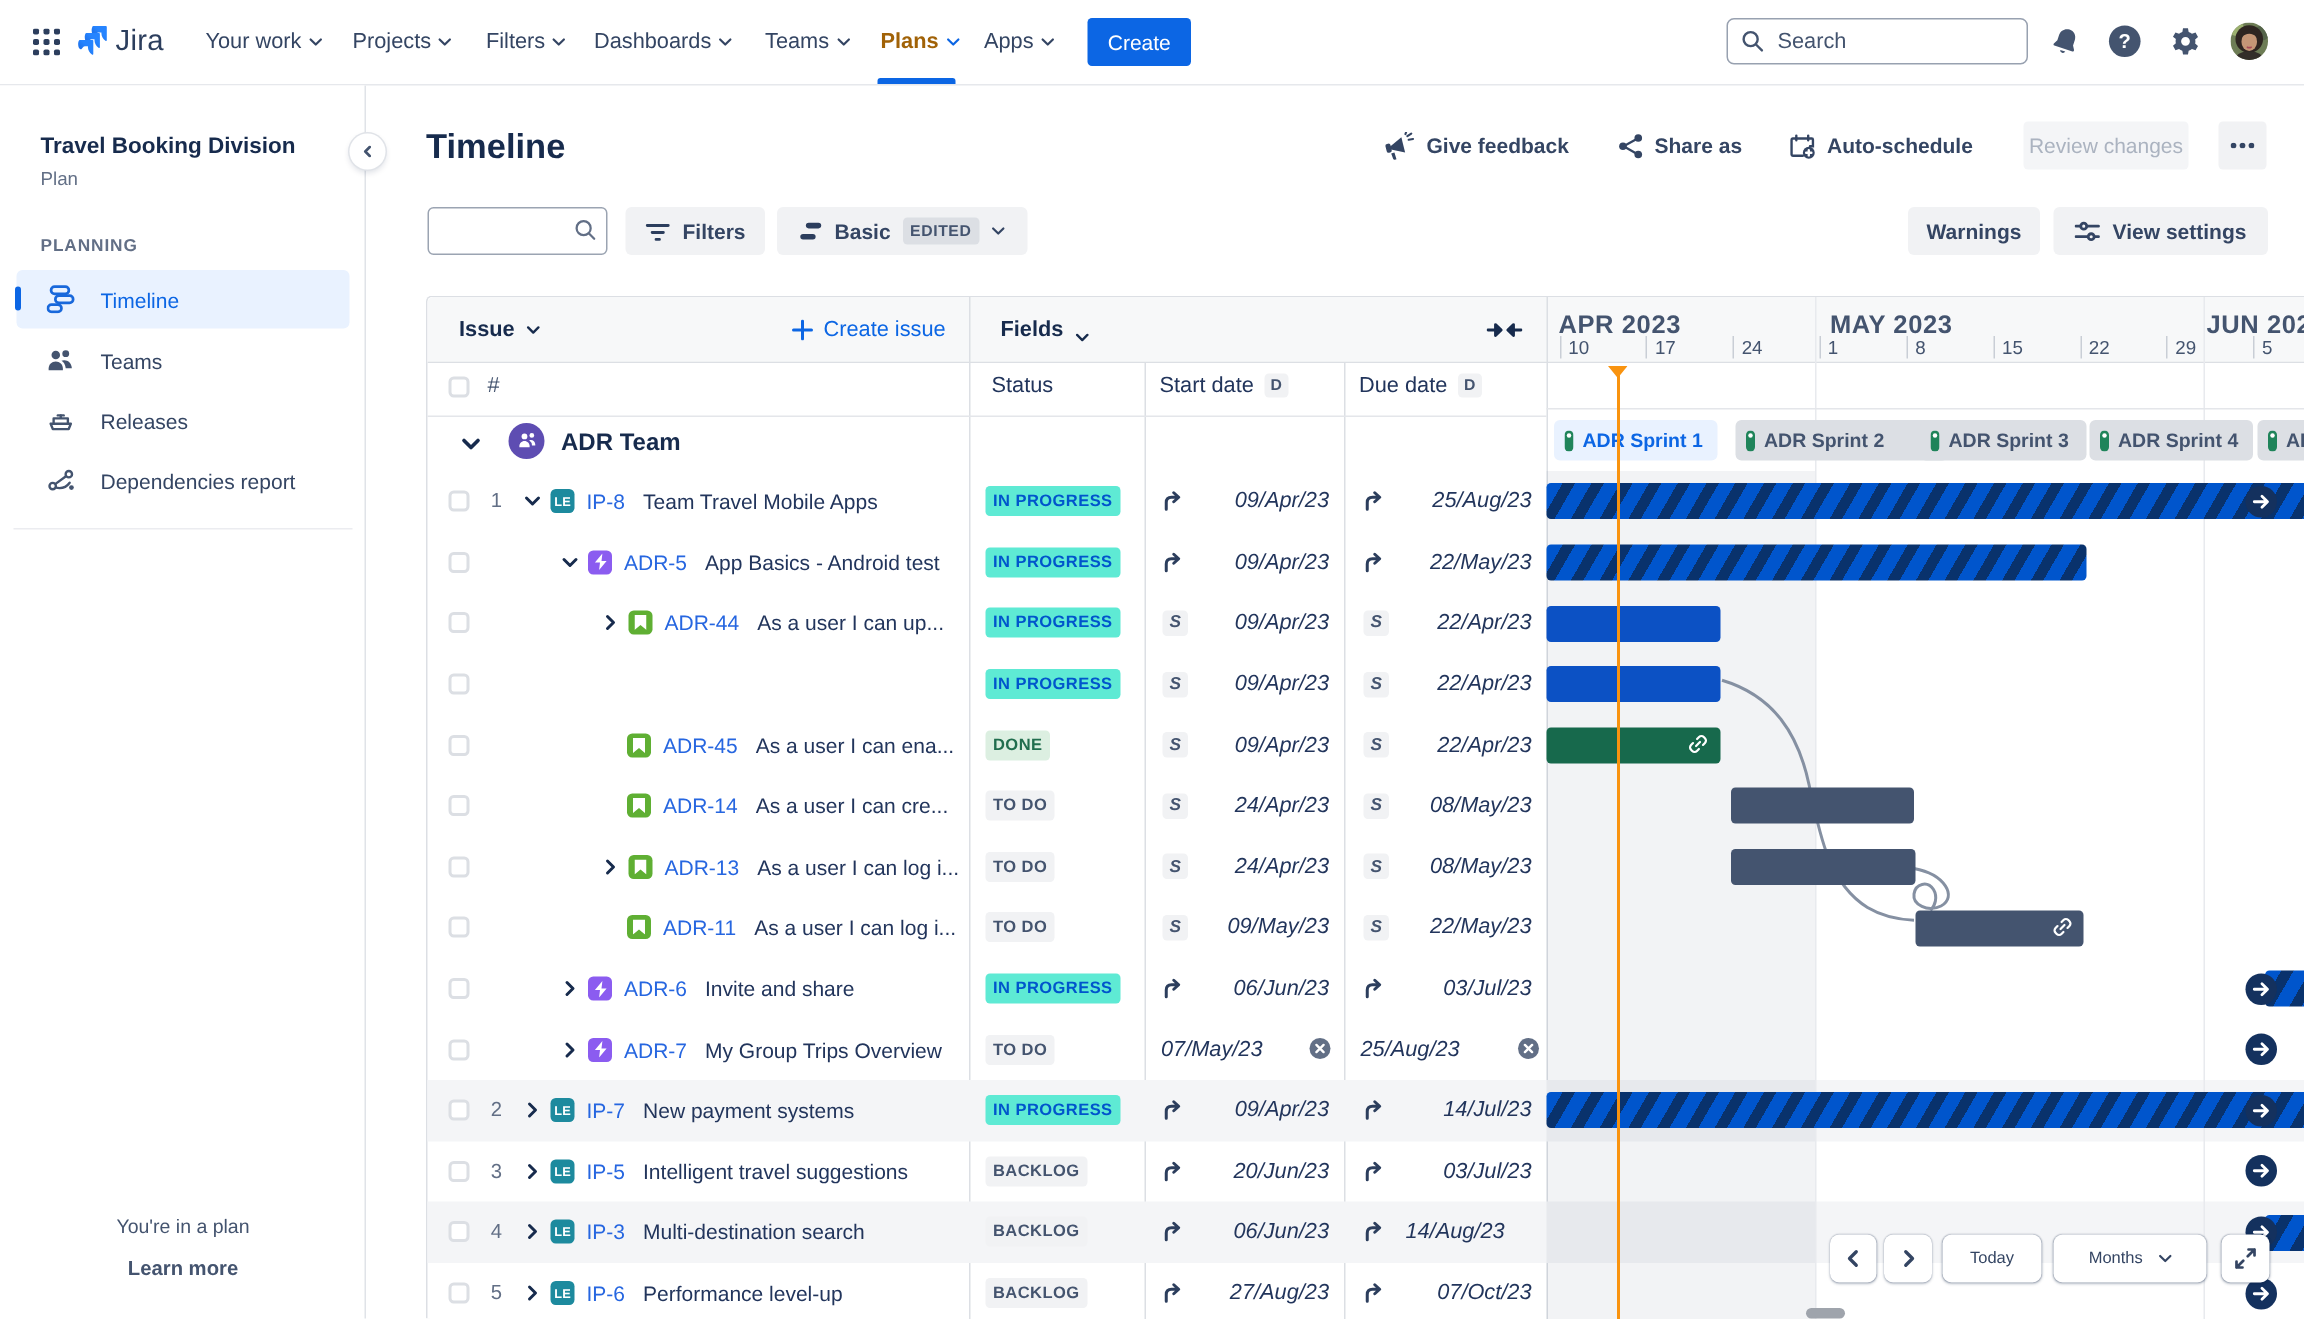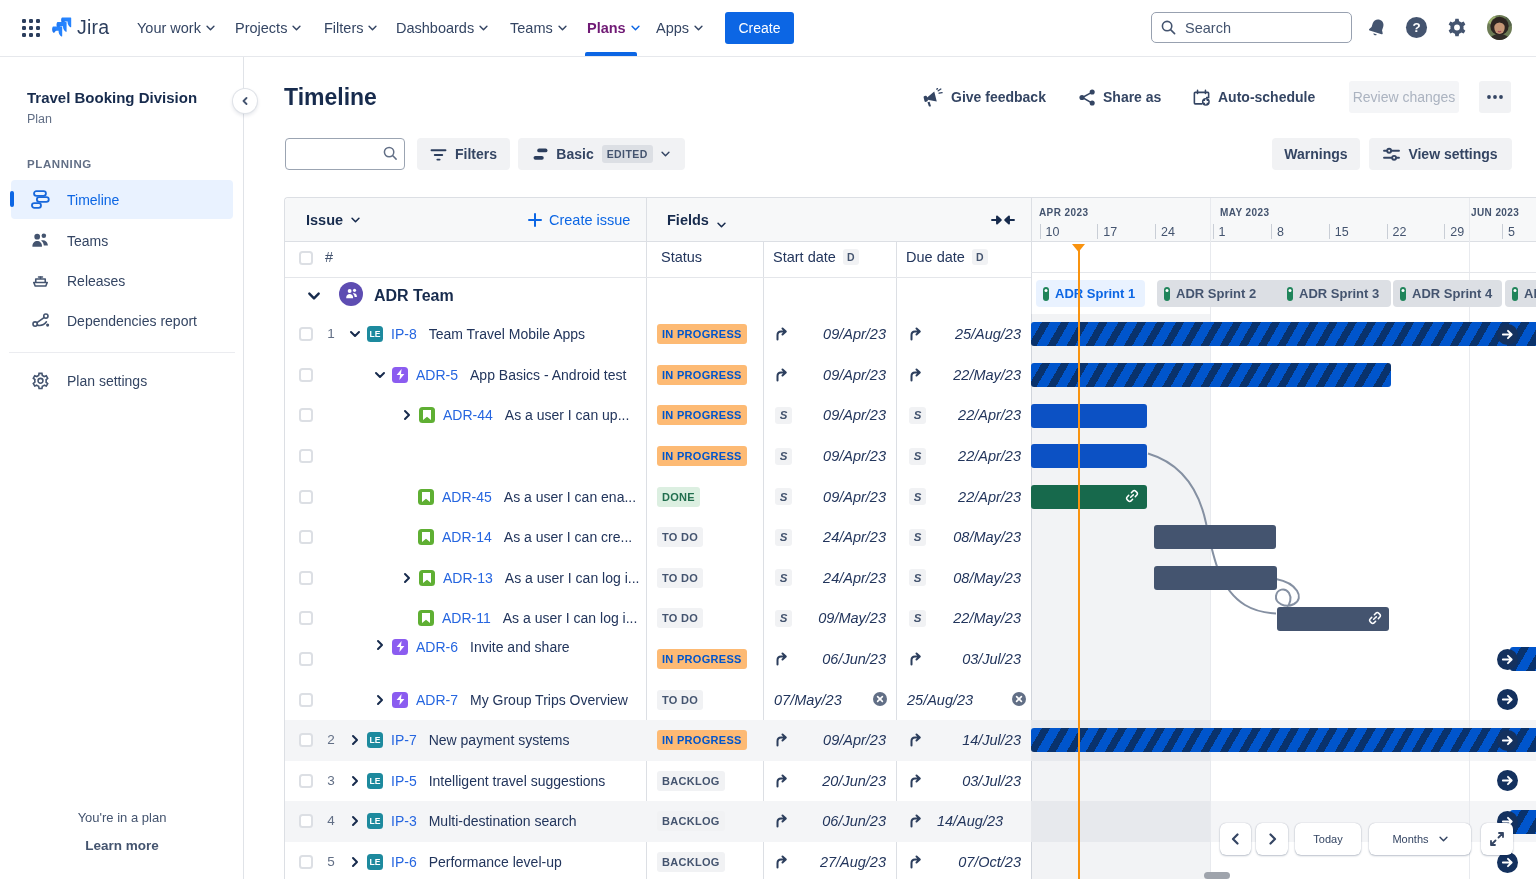--- a/index.html
+++ b/index.html
@@ -34,28 +34,28 @@
 .table{position:absolute;left:284px;top:197px;width:1252px;height:682px;border:1px solid #DCDFE4;border-right:none;border-bottom:none;border-radius:4px 0 0 0}
 .thead{position:absolute;left:0;top:0;width:1252px;height:44px;background:#F7F8F9;border-bottom:1px solid #DCDFE4;border-radius:4px 0 0 0}
 .col-b{position:absolute;top:0;width:1px;height:682px;background:#DCDFE4}
 .row{position:absolute;left:0;width:1252px}
 .cb{position:absolute;left:14px;width:14px;height:14px;border:2px solid #DCDFE4;border-radius:3.5px;background:#fff}
 .rownum{position:absolute;left:39px;width:14px;text-align:center;font-size:13.5px;color:#626F86}
 .badge{width:16px;height:16px;border-radius:3.5px;flex:none;display:flex;align-items:center;justify-content:center}
 .ikey{font-size:14px;font-weight:500;color:#2666E0;white-space:nowrap}
 .ititle{font-size:14px;font-weight:500;color:#22355C;white-space:nowrap}
 .status{position:absolute;left:372px;height:20px;border-radius:3px;display:flex;align-items:center;padding:0 5px;font-size:11px;font-weight:700;letter-spacing:.3px}
-.st-prog{background:#fdba74;color:#0055CC}
+.st-prog{background:#5eead4;color:#0055CC}
 .st-done{background:#DCEFE1;color:#216E4E}
 .st-grey{background:#F1F2F4;color:#44546F}
 .dcell{position:absolute;font-size:14.5px;font-style:italic;color:#22355C}
 .sbadge{position:absolute;width:17px;height:17px;background:#F1F2F4;border-radius:3px;color:#44546F;font-size:11.5px;font-weight:700;font-style:italic;display:flex;align-items:center;justify-content:center}
 .ricon{position:absolute;width:16px;height:16px}
 
-.tl-month{position:absolute;top:9px;font-size:10px;font-weight:700;letter-spacing:.4px;color:#44546F;white-space:nowrap}
+.tl-month{position:absolute;top:9px;font-size:17px;font-weight:700;letter-spacing:.4px;color:#44546F;white-space:nowrap}
 .tl-tick{position:absolute;top:26px;width:1px;height:15px;background:#C9CED6}
 .tl-num{position:absolute;top:27px;font-size:12.5px;font-weight:500;color:#44546F}
 .grid-v{position:absolute;top:0;width:1px;height:682px;background:#E8EAEE}
 .apr-shade{position:absolute;left:746px;top:116px;width:179px;height:566px;background:rgba(23,43,77,.055)}
 .chip{position:absolute;top:82px;height:27px;border-radius:4px;display:flex;align-items:center;padding-left:7px;gap:6px;font-size:13px;font-weight:700}
 .chip1{background:#E9F2FF;color:#0C66E4}
 .chipg{background:#DCDFE4;color:#44546F}
 .bar{position:absolute;height:24px;border-radius:3px}
 .bar-striped{background:repeating-linear-gradient(120deg,#0055CC 0 9.4px,#09326C 9.4px 16.6px)}
 .bar-blue{background:#0C51C4}
@@ -103,21 +103,21 @@
       </svg></div>
   <div class="nav-item" style="left:324px">Filters <svg class="chev" viewBox="0 0 10 7">
         <path d="M1 1.5 5 5.5 9 1.5" fill="none" stroke="#344563" stroke-width="1.7" stroke-linecap="round" stroke-linejoin="round"></path>
       </svg></div>
   <div class="nav-item" style="left:396px">Dashboards <svg class="chev" viewBox="0 0 10 7">
         <path d="M1 1.5 5 5.5 9 1.5" fill="none" stroke="#344563" stroke-width="1.7" stroke-linecap="round" stroke-linejoin="round"></path>
       </svg></div>
   <div class="nav-item" style="left:510px">Teams <svg class="chev" viewBox="0 0 10 7">
         <path d="M1 1.5 5 5.5 9 1.5" fill="none" stroke="#344563" stroke-width="1.7" stroke-linecap="round" stroke-linejoin="round"></path>
       </svg></div>
-  <div class="nav-item" style="left:587px;color:#701a75;font-weight:600">Plans <svg class="chev" viewBox="0 0 10 7">
+  <div class="nav-item" style="left:587px;color:#a16207;font-weight:600">Plans <svg class="chev" viewBox="0 0 10 7">
         <path d="M1 1.5 5 5.5 9 1.5" fill="none" stroke="#0C66E4" stroke-width="1.7" stroke-linecap="round" stroke-linejoin="round"></path>
       </svg></div>
   <div class="abs" style="left:585px;top:52px;width:52px;height:4px;background:#0C66E4;border-radius:2px 2px 0 0"></div>
   <div class="nav-item" style="left:656px">Apps <svg class="chev" viewBox="0 0 10 7">
         <path d="M1 1.5 5 5.5 9 1.5" fill="none" stroke="#344563" stroke-width="1.7" stroke-linecap="round" stroke-linejoin="round"></path>
       </svg></div>
   <div class="create-btn">Create</div>
   <div class="searchbox"><svg width="15" height="15" viewBox="0 0 16 16">
         <circle cx="6.5" cy="6.5" r="5" fill="none" stroke="#44546F" stroke-width="1.7"></circle>
         <path d="M10.5 10.5 14.5 14.5" stroke="#44546F" stroke-width="1.7" stroke-linecap="round"></path>
@@ -188,25 +188,20 @@
     <svg width="19" height="19" viewBox="0 0 24 24">
         <g fill="none" stroke="#44546F" stroke-width="2">
           <circle cx="5.2" cy="15.2" r="2.7"></circle>
           <circle cx="18.8" cy="5.2" r="2.7"></circle>
           <circle cx="21" cy="16.5" r="2" fill="#44546F" stroke="none"></circle>
           <path d="M7.6 13.4 16.4 7M7.9 16.6c4.5 1 9-.6 11.6-4.2" stroke-linecap="round"></path>
         </g>
       </svg>
     Dependencies report</div>
   <div class="abs" style="left:9px;top:295px;width:226px;height:1px;background:#EBECF0"></div>
-  <div class="sb-item" style="top:304px">
-    <svg width="19" height="19" viewBox="0 0 24 24">
-        <path fill="none" stroke="#44546F" stroke-width="2" d="M13.8 3h-3.6l-.5 2.7c-.9.3-1.7.7-2.4 1.3L4.7 6 2.9 9.1l2.1 1.8c-.1.5-.2 1-.2 1.5s.1 1 .2 1.5l-2.1 1.8L4.7 19l2.6-1c.7.6 1.5 1 2.4 1.3l.5 2.7h3.6l.5-2.7c.9-.3 1.7-.7 2.4-1.3l2.6 1 1.8-3.1-2.1-1.8c.1-.5.2-1 .2-1.5s-.1-1-.2-1.5l2.1-1.8L19.3 6l-2.6 1c-.7-.6-1.5-1-2.4-1.3L13.8 3z M12 9.3a3.1 3.1 0 1 1 0 6.2 3.1 3.1 0 0 1 0-6.2z"></path>
-      </svg>
-    Plan settings</div>
   <div class="sb-foot1">You're in a plan</div>
   <div class="sb-foot2">Learn more</div>
 </div>
 <div class="collapse">
     <svg width="8" height="8" viewBox="0 0 8 8">
       <path d="M5.5 1 L2.5 4 L5.5 7" fill="none" stroke="#44546F" stroke-width="1.8" stroke-linecap="round" stroke-linejoin="round"></path>
     </svg>
   </div>
 
 <div id="pagehead">
@@ -551,21 +546,21 @@
         <span class="ititle">As a user I can log i...</span>
       </div>
 <div class="status st-grey" style="top:10.3px">TO DO</div>
 <div class="sbadge" style="left:490px;top:11.8px">S</div>
 <div class="dcell" style="left:500px;top:12.3px;width:101px;text-align:right">09/May/23</div>
 <div class="sbadge" style="left:624px;top:11.8px">S</div>
 <div class="dcell" style="left:634px;top:12.3px;width:102px;text-align:right">22/May/23</div>
 </div>
 <div class="row" style="top:440.8px;height:40.6px">
 <div class="cb" style="top:13.3px"></div>
-<div class="abs" style="left:89px;top:0;height:40.6px;display:flex;align-items:flex-start">
+<div class="abs" style="left:89px;top:0;height:40.6px;display:flex;align-items:center">
         <svg width="12" height="12" viewBox="0 0 12 12" style="flex:none">
           <path d="M4 2 8 6 4 10" fill="none" stroke="#172B4D" stroke-width="2" stroke-linecap="round" stroke-linejoin="round"></path>
         </svg>
         <span style="width:6px;flex:none"></span>
         <span class="badge" style="background:#8B5CF0">
           <svg width="9" height="11" viewBox="0 0 9 11">
             <path d="M5.6 0 0.6 6 4 6 3.4 11 8.4 5 5 5z" fill="#fff"></path>
           </svg>
         </span>
         <span style="width:8px;flex:none"></span>

